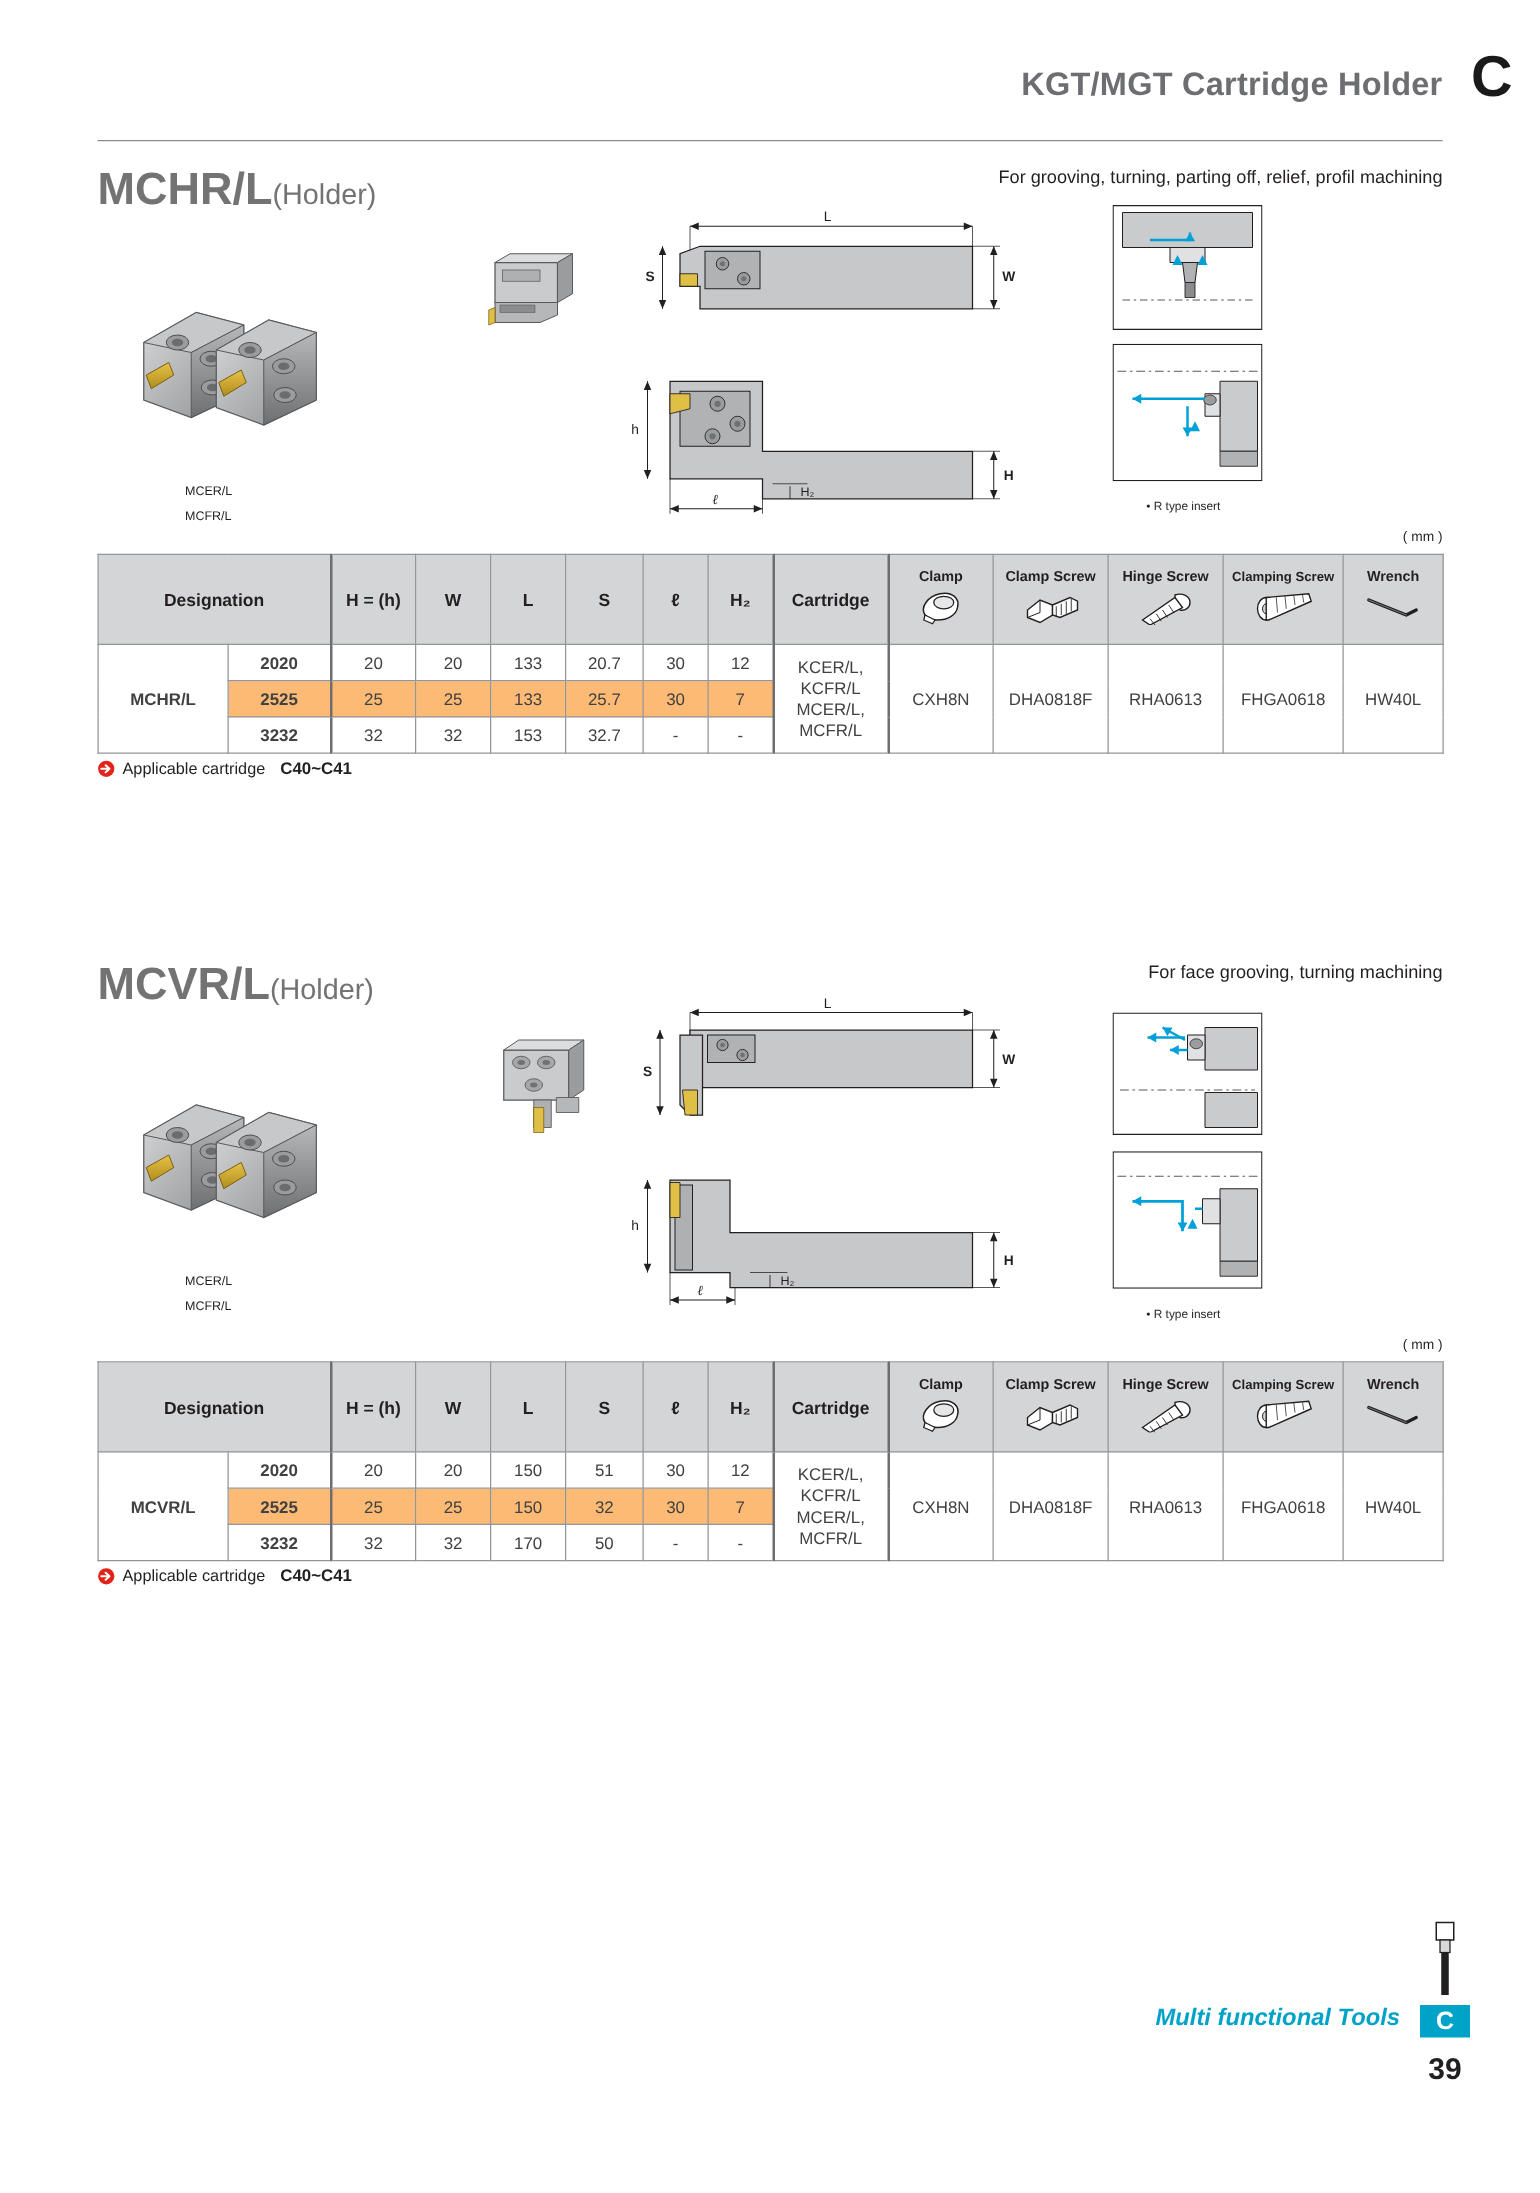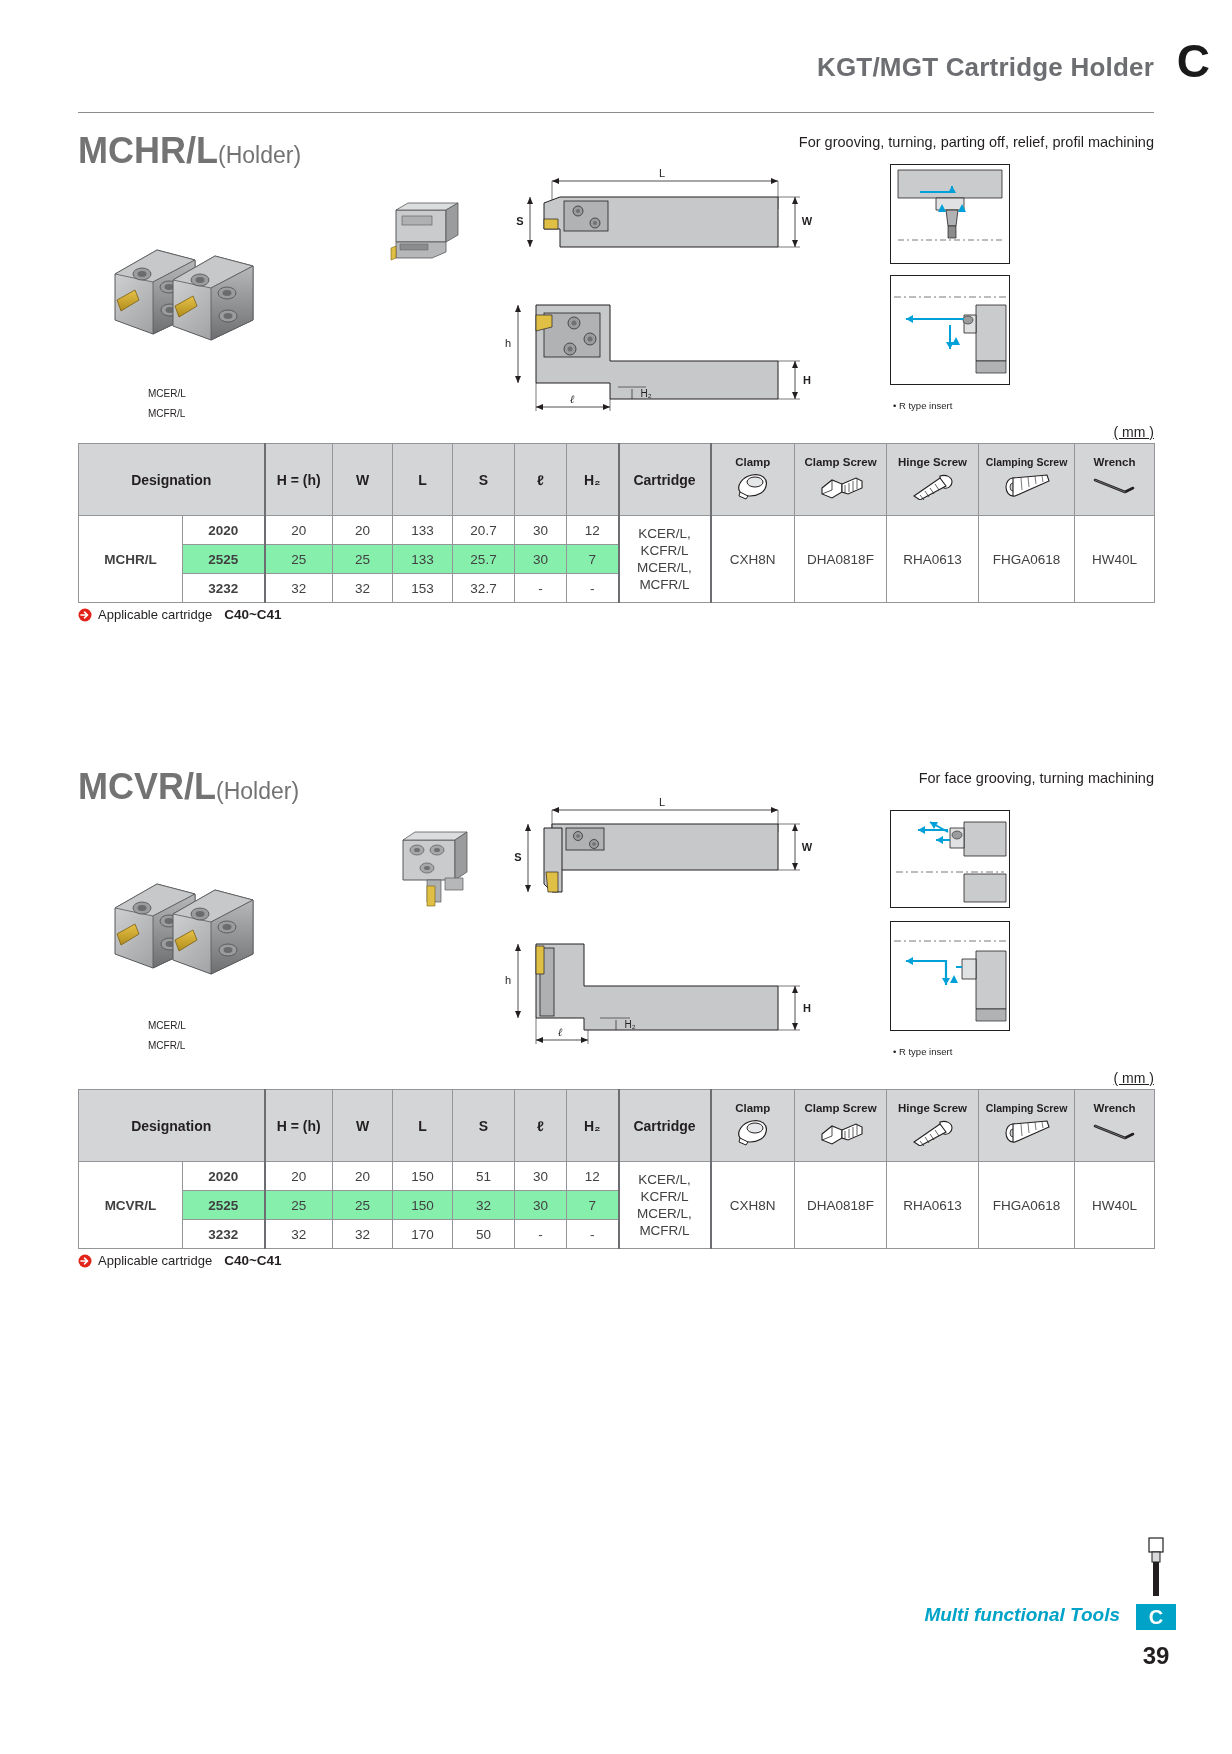--- a/index.html
+++ b/index.html
@@ -42,24 +42,24 @@
     position:absolute; right:78px; top:22px;
     font-size:14.5px; color:#231f20; white-space:nowrap;
   }
 
   
   .photo-label{
     position:absolute; font-size:10px; line-height:20px; color:#231f20;
     text-align:left; white-space:pre-line;
   }
   .rtype-note{
-    position:absolute; font-size:9.5px; color:#231f20; white-space:nowrap;
+    position:absolute; font-size:9.5px; color:#231f20; white-space:nowrap;margin-left:24px;
   }
   .mm-note{
-    position:absolute; font-size:14px; color:#231f20; white-space:nowrap;text-decoration:underline;
+    position:absolute; font-size:11px; color:#231f20; white-space:nowrap;
   }
 
   
   .spec-table{
     position:absolute; left:78px; width:1076px;
     border-collapse:collapse; table-layout:fixed;
     font-size:13px;
   }
   .spec-table th, .spec-table td{
     border:1px solid #939598;
@@ -67,21 +67,21 @@
     text-align:center; vertical-align:middle;
   }
   .spec-table thead th{
     background:#d3d5d6; height:72px;
     font-weight:bold; font-size:14px; color:#231f20;
   }
   .spec-table thead th.acc{ font-weight:normal; }
   .th-acc-label{ font-size:11.5px; font-weight:bold; display:block; margin-bottom:2px; }
   .th-acc-label.sm{ font-size:10.5px; }
   .spec-table tbody td{ height:29px; background:#ffffff; color:#414042; font-size:13.5px; }
-  .spec-table tbody tr.alt td{ background:#86efac; }
+  .spec-table tbody tr.alt td{ background:#fdba74; }
   .cell-family{ font-weight:bold; color:#231f20; font-size:14.5px; }
   .cell-size{ font-weight:bold; color:#231f20; font-size:14.5px; }
   .cell-cartridge{
     font-size:13px; color:#414042; line-height:17px; white-space:pre-line;
     background:#ffffff !important;
   }
   .cell-acc{ font-size:13.5px; color:#414042; background:#ffffff !important; }
   .col-thick{ border-left:2px solid #6d6e71 !important; }
 
   

